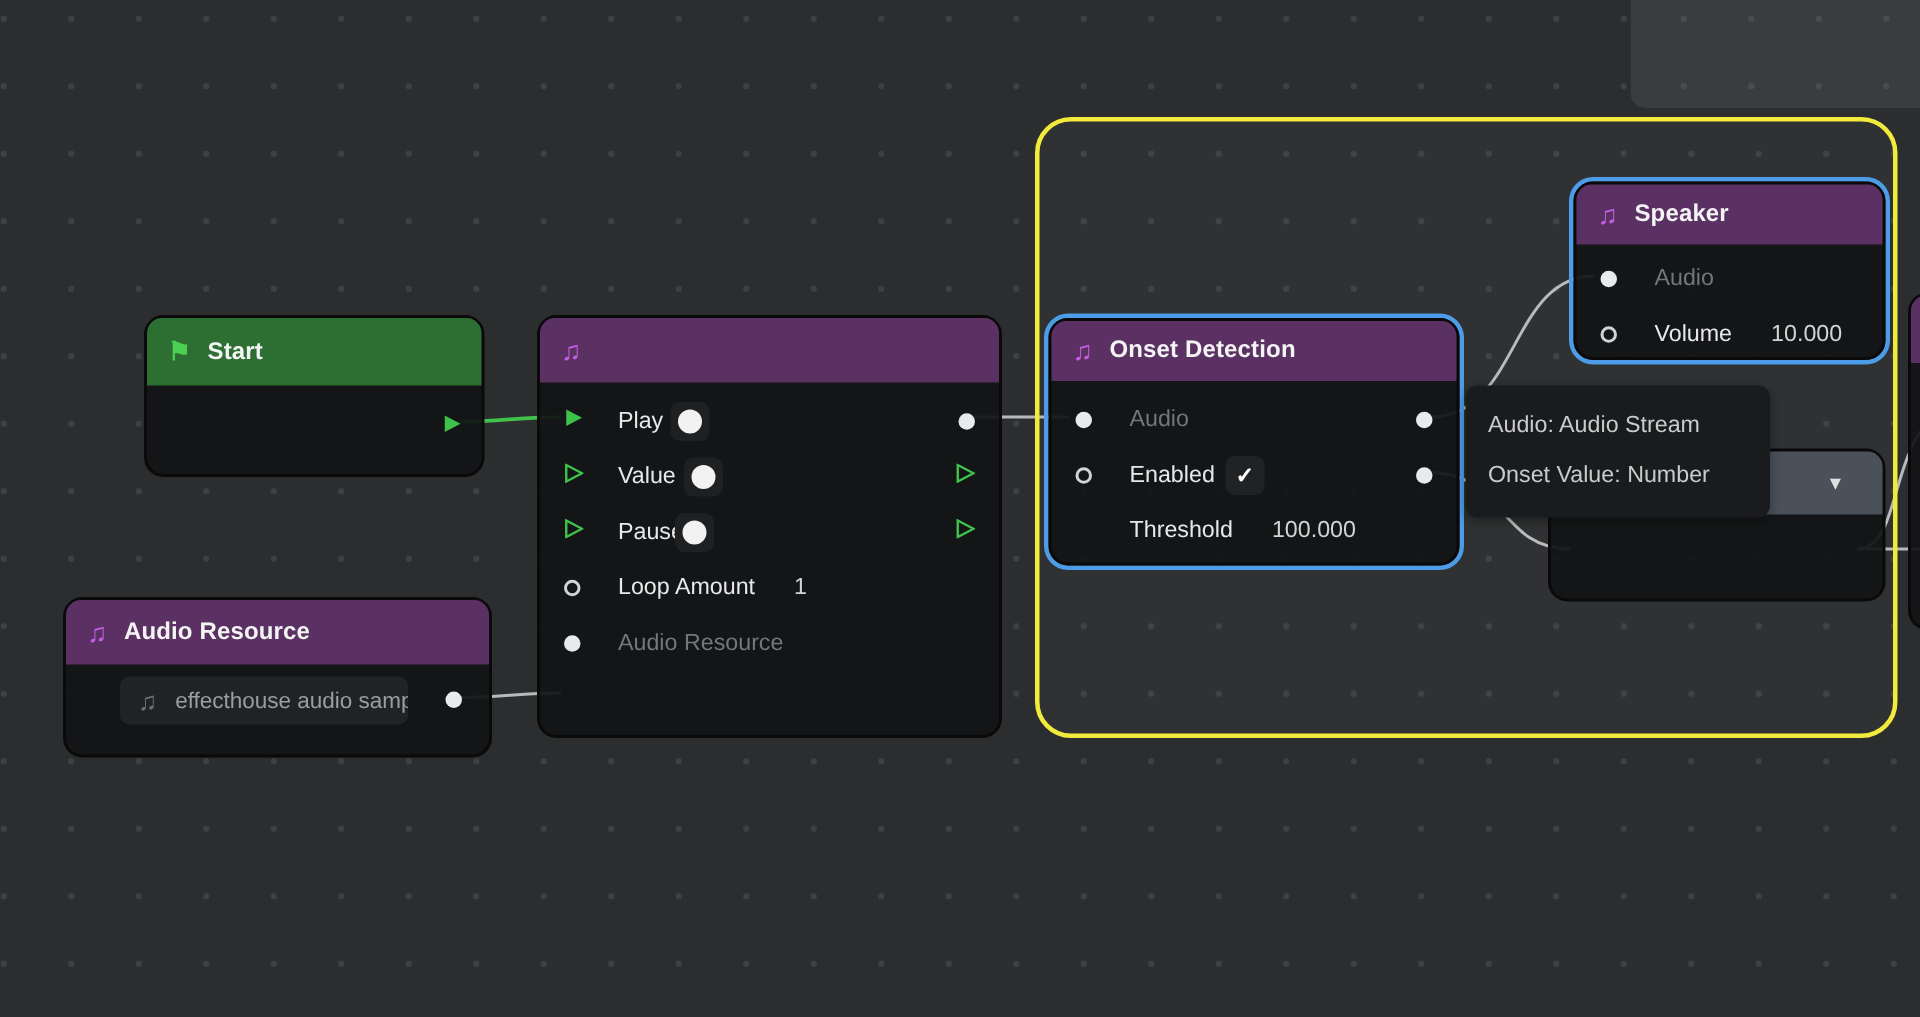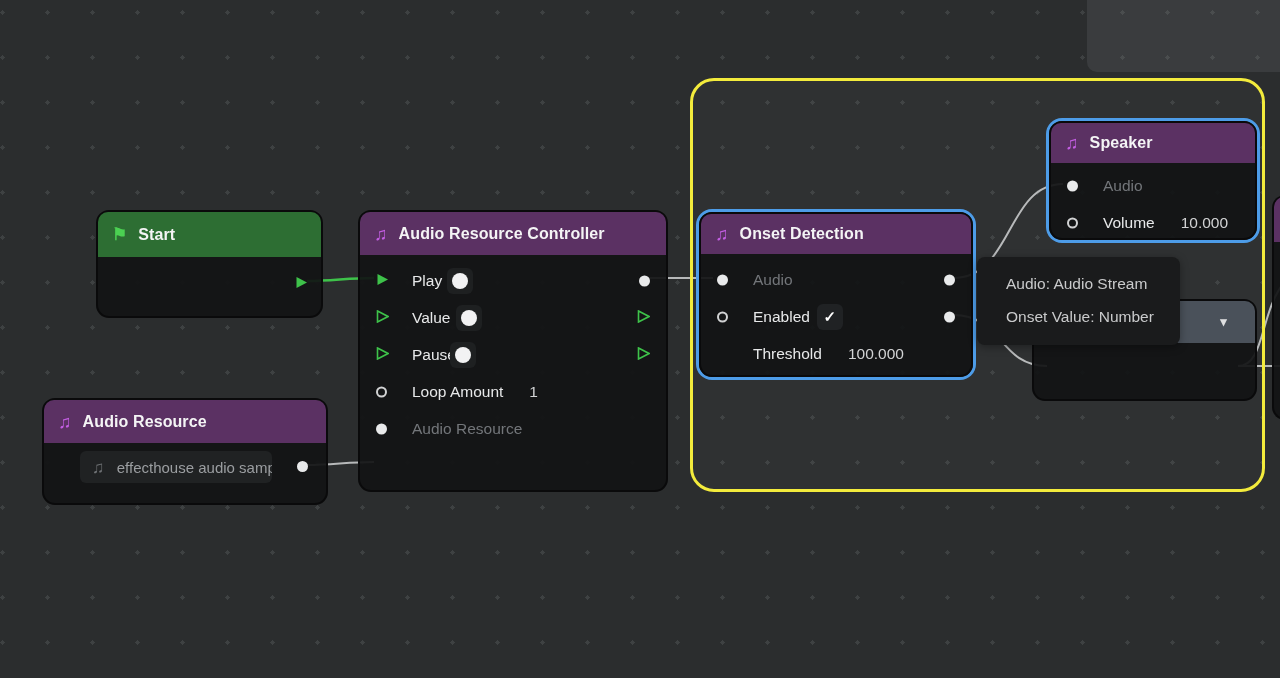--- a/index.html
+++ b/index.html
@@ -75,21 +75,21 @@
     color:#9b9ea1; font-size:15px; white-space:nowrap; overflow:hidden;
   }
 
   .value-box {
     background:#26292b; border-radius:6px; padding:5px 14px;
     color:#8f9295; font-size:16px;
   }
 
   .tooltip {
     position:absolute; left:977px; top:257px; width:203px; z-index:6;
-    background:#1a1b1c; border-radius:8px; padding:10px 0 12px 29px;
+    background:#1a1b1c; border-radius:8px; padding:10px 0 12px 15px;
     color:#c9cacb; font-size:15.5px; line-height:33px;
     box-shadow:0 2px 8px rgba(0,0,0,0.35);
   }
 
   .corner-panel {
     position:absolute; left:1087px; top:-18px; width:210px; height:90px; z-index:3;
     background:#3a3c3e; border-radius:10px;
     background-image: radial-gradient(circle 2.2px, #4a4d4e 92%, transparent);
     background-size:45px 45px; background-position:13px 8px;
   }
@@ -146,21 +146,20 @@
     <div class="inset-field" style="position:absolute; left:36px; top:51px; width:192px;">
       <span class="icon-note dimmed">♫</span>
       <span>effecthouse audio samp</span>
     </div>
     <span class="dot filled" style="position:absolute; top:61px; right:18px;"></span>
   </div>
 
   <div class="node" style="left:358px; top:210px; width:310px; height:282px;">
     <div class="node-header hdr-purple" style="height:43px;">
       <span class="icon-note">♫</span>
-      <span>Audio Resource Controller</span>
     </div>
     <div style="padding-top:7px;">
       <div class="row lbl-gap" style="gap:13px;">
         <span class="port port-l">
           <svg width="13" height="13">
               <polygon points="1.5,1 12,6.5 1.5,12" fill="#3ec24a"></polygon>
             </svg>
         </span>
         <span>Play</span>
         <span class="btn-circle">

